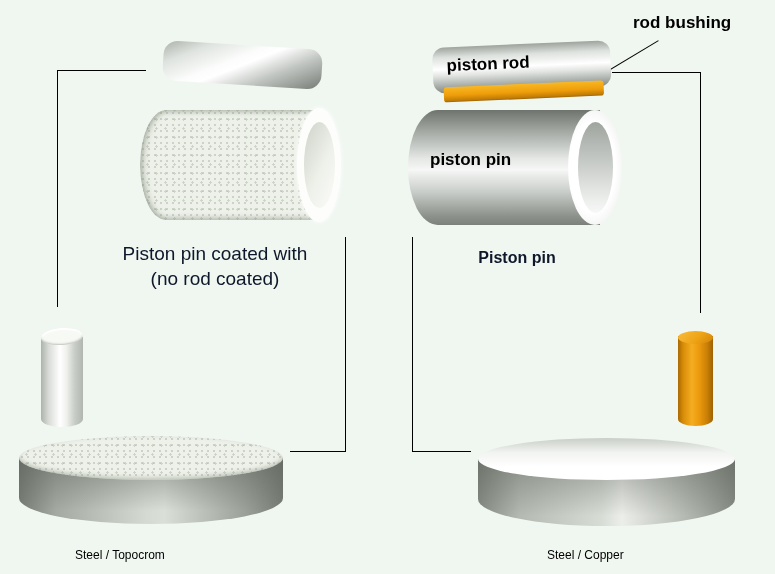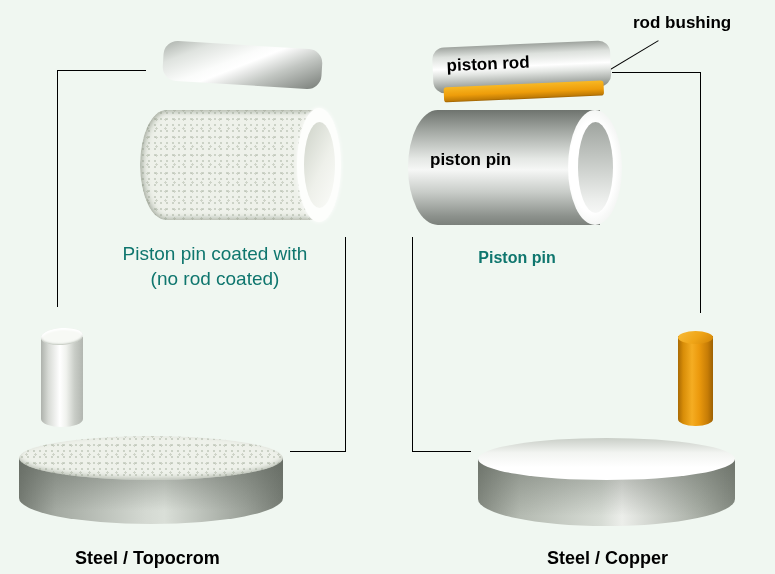--- a/index.html
+++ b/index.html
@@ -10,25 +10,25 @@
   }
   .stage {
     position:relative;
     width:775px; height:574px;
     background:#f0f7f1;
     overflow:hidden;
   }
   .line { position:absolute; background:#000; }
 
   
-  .caption { position:absolute; text-align:center; color:#0f766e; }
+  .caption { position:absolute; text-align:center; color:#0f172a; }
   .caption-left { left:83px; top:241px; width:264px; font-size:19px; line-height:25px; }
   .caption-right { left:432px; top:245px; width:170px; font-size:16px; line-height:25px; font-weight:bold; }
   .rod-bushing-label { position:absolute; left:633px; top:13px; width:132px; font-weight:bold; font-size:17px; }
-  .pair-label { position:absolute; font-weight:bold; font-size:18px; }
+  .pair-label { position:absolute; font-weight:normal; font-size:12px; }
   .pair-left { left:75px; top:548px; }
   .pair-right { left:547px; top:548px;text-align:center; }
 
   
   .rod-left {
     position:absolute; left:163px; top:45px; width:159px; height:40px;
     border-radius:14px; transform:rotate(3.5deg);
     background:linear-gradient(155deg, #aab0aa 0%, #dfe3df 20%, #fbfcfb 42%, #ffffff 50%, #c2c6c2 70%, #767b76 100%);
   }
 

